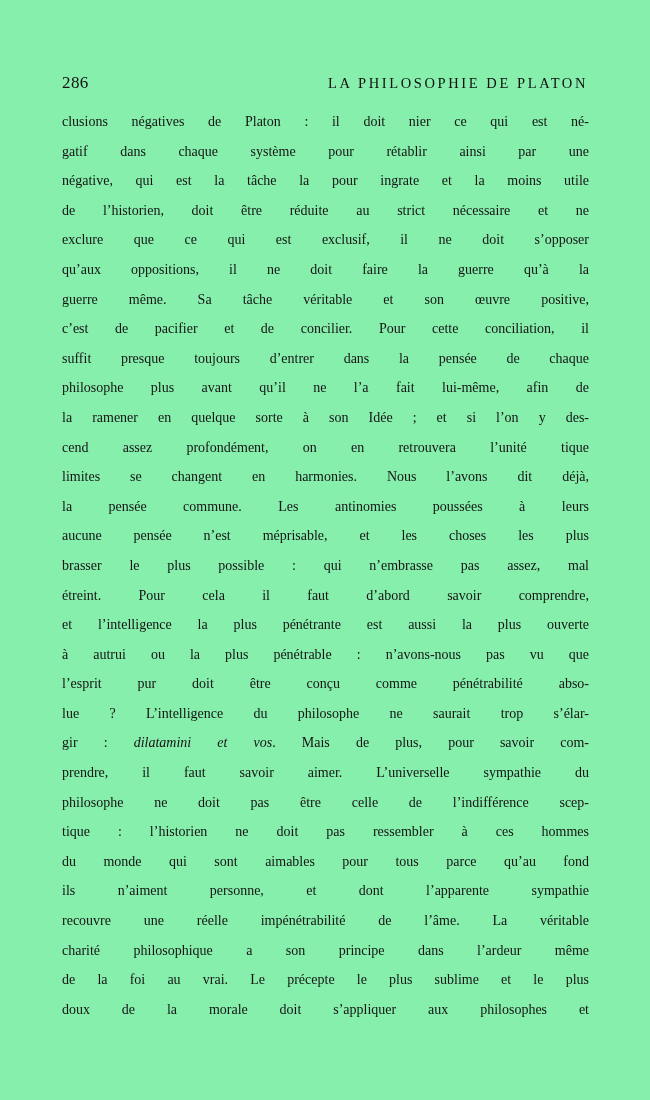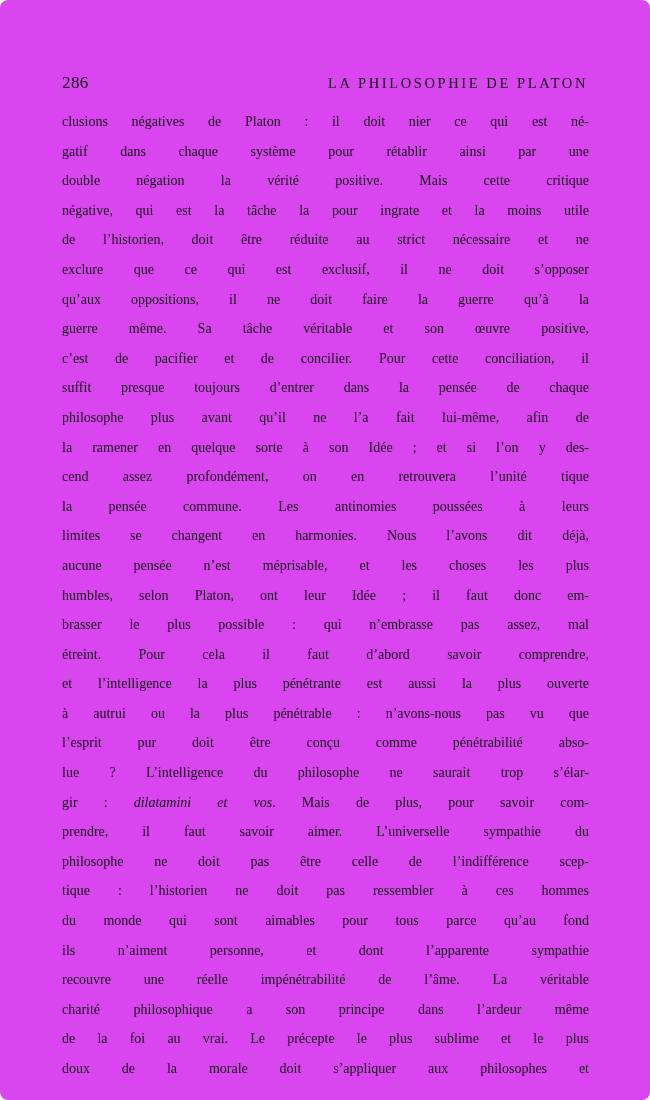--- a/index.html
+++ b/index.html
@@ -5,25 +5,24 @@
   html, body {
     margin: 0;
     padding: 0;
     background: #ffffff;
   }
 
   .page {
     position: relative;
     width: 650px;
     height: 1100px;
-    background: #d946ef;
+    background: #86efac;
     overflow: hidden;
     font-family: "Liberation Serif", "DejaVu Serif", serif;
     color: #111111;
-    border-radius: 8px;
     -webkit-font-smoothing: antialiased;
   }
 
   
   .running-head {
     position: absolute;
     left: 62px;
     top: 72px;
     width: 526px;
     height: 22px;
@@ -87,35 +86,33 @@
 <div class="page">
 
   <div class="running-head">
     <span class="folio">286</span>
     <span class="head-title">LA PHILOSOPHIE DE PLATON</span>
   </div>
 
   <div class="textblock">
     <span class="ln j">clusions négatives de Platon : il doit nier ce qui est né-</span>
     <span class="ln j">gatif dans chaque système pour rétablir ainsi par une</span>
-    <span class="ln j">double négation la vérité positive. Mais cette critique</span>
     <span class="ln j">négative, qui est la tâche la pour ingrate et la moins utile</span>
     <span class="ln j">de l’historien, doit être réduite au strict nécessaire et ne</span>
     <span class="ln j">exclure que ce qui est exclusif, il ne doit s’opposer</span>
     <span class="ln j">qu’aux oppositions, il ne doit faire la guerre qu’à la</span>
     <span class="ln j">guerre même. Sa tâche véritable et son œuvre positive,</span>
     <span class="ln j">c’est de pacifier et de concilier. Pour cette conciliation, il</span>
     <span class="ln j">suffit presque toujours d’entrer dans la pensée de chaque</span>
     <span class="ln j">philosophe plus avant qu’il ne l’a fait lui-même, afin de</span>
     <span class="ln j">la ramener en quelque sorte à son Idée ; et si l’on y des-</span>
     <span class="ln j">cend assez profondément, on en retrouvera l’unité tique</span>
+    <span class="ln j">limites se changent en harmonies. Nous l’avons dit déjà,</span>
     <span class="ln j">la pensée commune. Les antinomies poussées à leurs</span>
-    <span class="ln j">limites se changent en harmonies. Nous l’avons dit déjà,</span>
     <span class="ln j">aucune pensée n’est méprisable, et les choses les plus</span>
-    <span class="ln j">humbles, selon Platon, ont leur Idée ; il faut donc em-</span>
     <span class="ln j">brasser le plus possible : qui n’embrasse pas assez, mal</span>
     <span class="ln j">étreint. Pour cela il faut d’abord savoir comprendre,</span>
     <span class="ln j">et l’intelligence la plus pénétrante est aussi la plus ouverte</span>
     <span class="ln j">à autrui ou la plus pénétrable : n’avons-nous pas vu que</span>
     <span class="ln j">l’esprit pur doit être conçu comme pénétrabilité abso-</span>
     <span class="ln j">lue ? L’intelligence du philosophe ne saurait trop s’élar-</span>
 
     <span class="ln j"><span>gir : </span><i>dilatamini et vos</i><span>. Mais de plus, pour savoir com-</span></span>
 
     <span class="ln j">prendre, il faut savoir aimer. L’universelle sympathie du</span>

